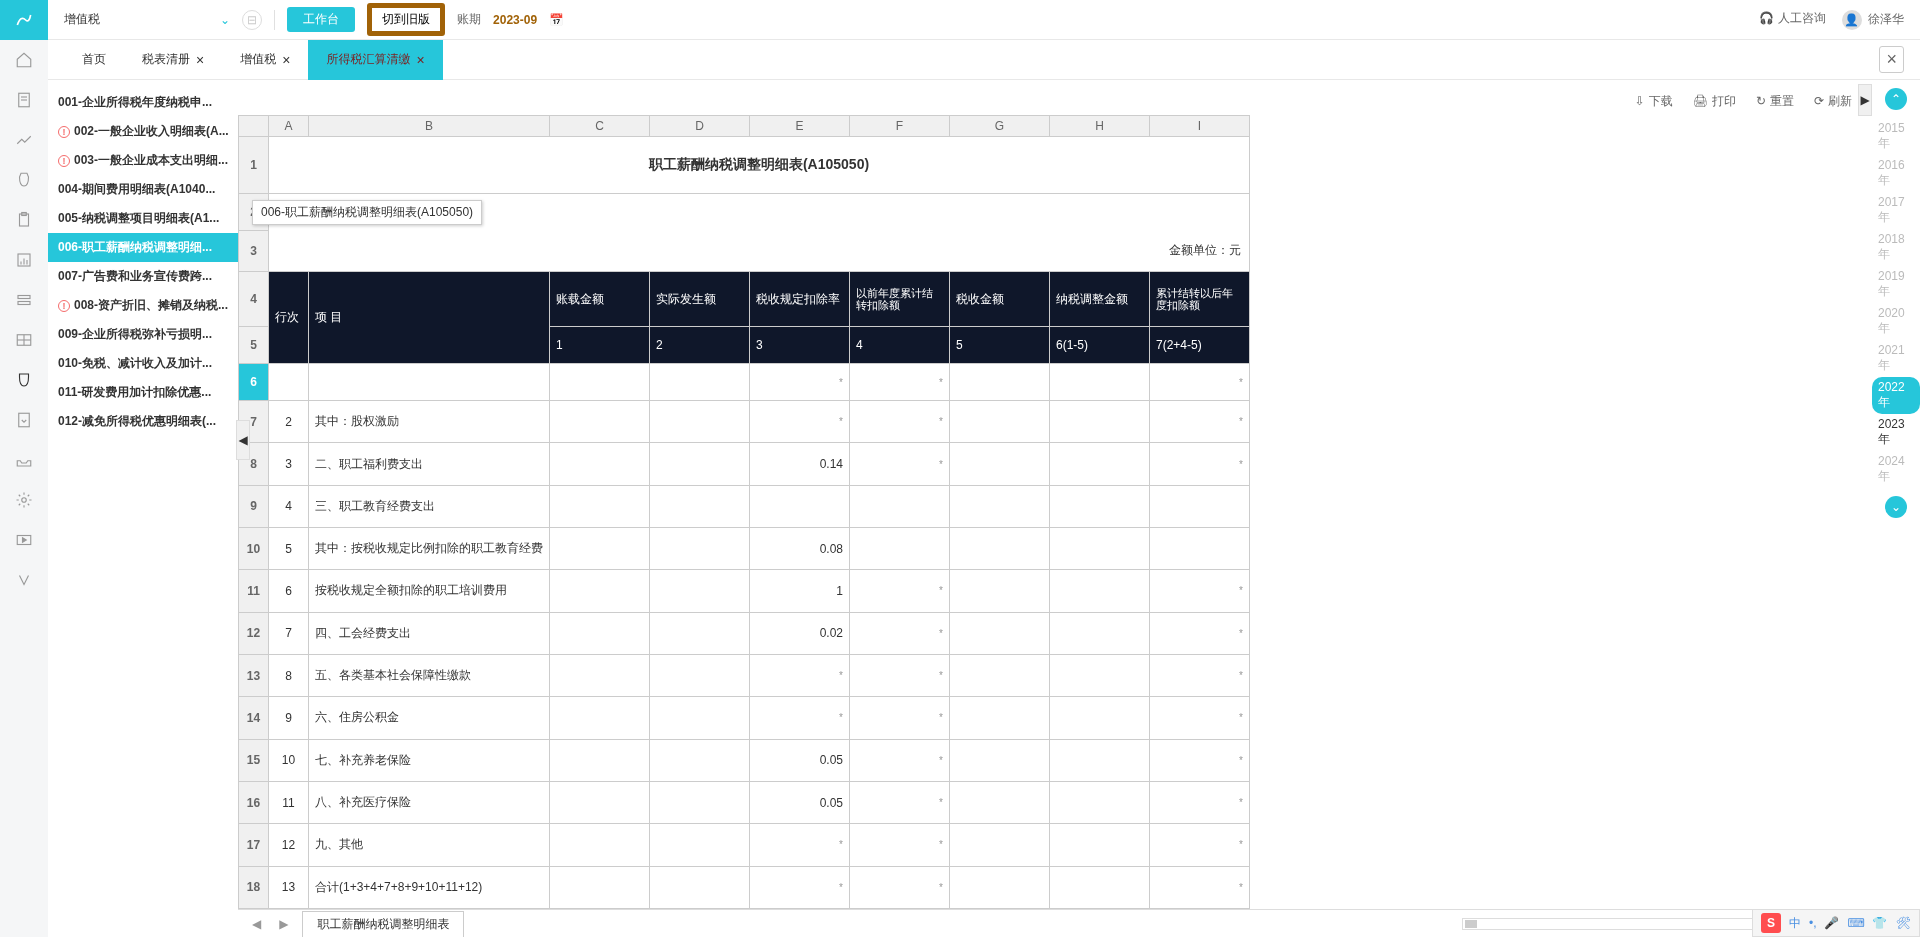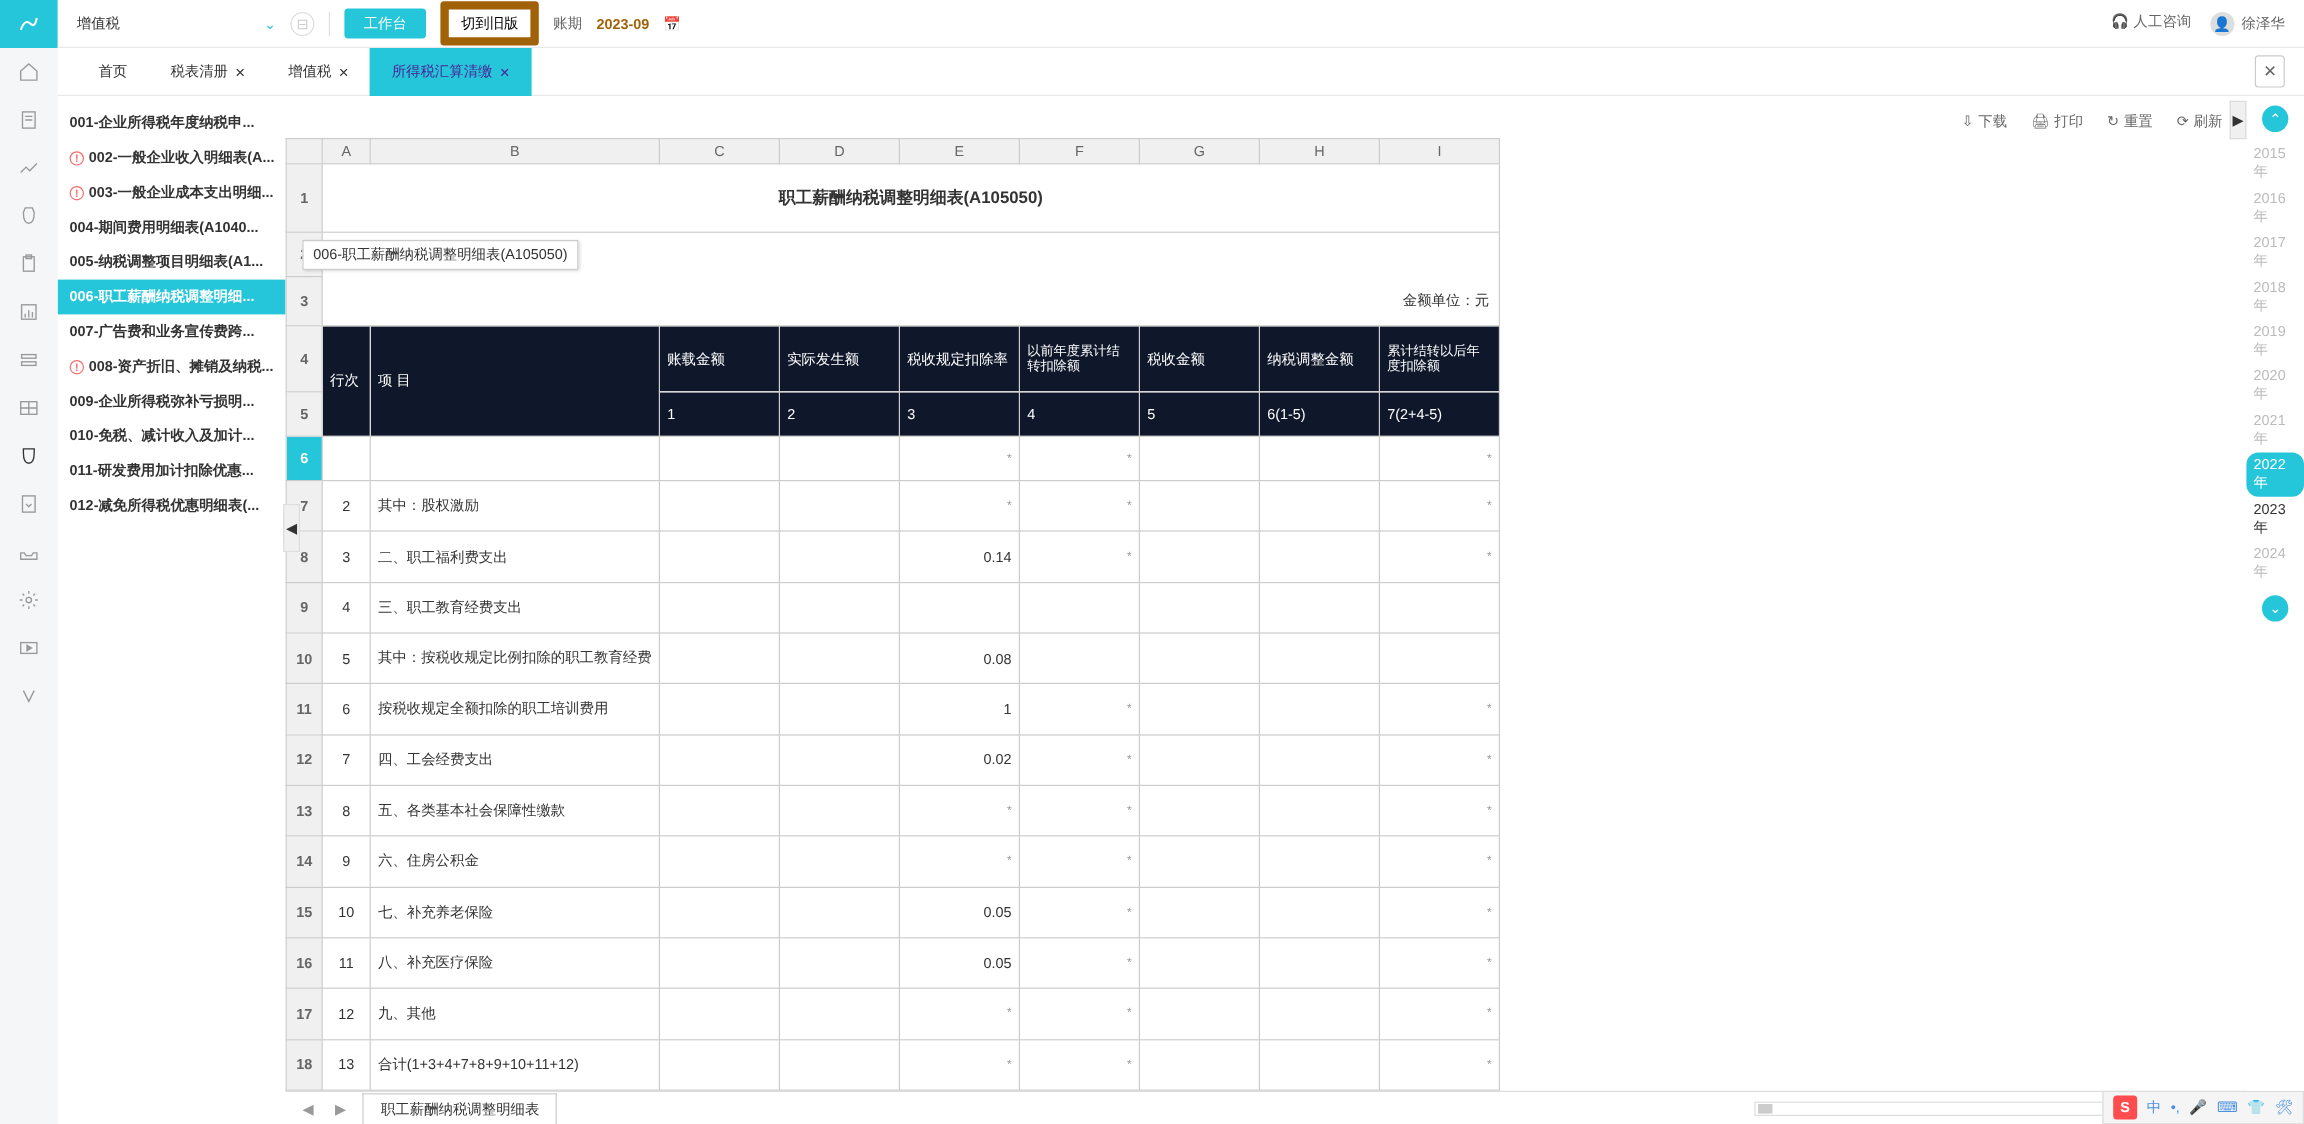--- a/index.html
+++ b/index.html
@@ -16,30 +16,30 @@
     .rail-icon svg { width: 18px; height: 18px; stroke: currentColor; fill: none; stroke-width: 1.5; }
     
     
     .main-col { flex: 1; display: flex; flex-direction: column; }
     
     
     .header { height: 40px; display: flex; align-items: center; border-bottom: 1px solid #e8e8e8; padding: 0 16px; gap: 12px; }
     .tax-select { display: flex; align-items: center; gap: 120px; color: #333; cursor: pointer; }
     .divider-v { width: 1px; height: 20px; background: #e0e0e0; }
     .btn-teal { background: #26c6da; color: #fff; border: none; padding: 4px 16px; border-radius: 3px; cursor: pointer; font-size: 12px; }
-    .btn-outline { background: #fff; border: 7px solid #a16207; padding: 3px 10px; border-radius: 3px; cursor: pointer; font-size: 12px; }
+    .btn-outline { background: #fff; border: 5px solid #a16207; padding: 3px 10px; border-radius: 3px; cursor: pointer; font-size: 12px; }
     .period-label { color: #666; }
     .period-val { color: #a16207; font-weight: bold; }
     .header-right { margin-left: auto; display: flex; gap: 16px; color: #666; }
     .user-area { display: flex; align-items: center; gap: 6px; }
     
     
     .tab-bar { height: 40px; display: flex; align-items: center; border-bottom: 1px solid #e8e8e8; padding: 0 16px; }
     .tab { padding: 0 18px; height: 40px; display: flex; align-items: center; gap: 6px; cursor: pointer; position: relative; }
-    .tab.active { background: #26c6da; color: #4c1d95; }
+    .tab.active { background: #26c6da; color: #7f1d1d; }
     .tab-close { font-size: 14px; cursor: pointer; }
     .tabbar-close-all { margin-left: auto; font-size: 18px; cursor: pointer; color: #666; padding: 2px 6px; border: 1px solid #ccc; border-radius: 3px; }
     
     
     .content-row { flex: 1; display: flex; position: relative; }
     
     
     .form-nav { width: 190px; padding: 8px 0; overflow: hidden; }
     .form-nav-item { padding: 6px 14px 6px 10px; cursor: pointer; white-space: nowrap; overflow: hidden; text-overflow: ellipsis; display: flex; align-items: center; gap: 4px; font-size: 12px; font-weight: bold; }
     .form-nav-item.selected { background: #26c6da; color: #fff; }

